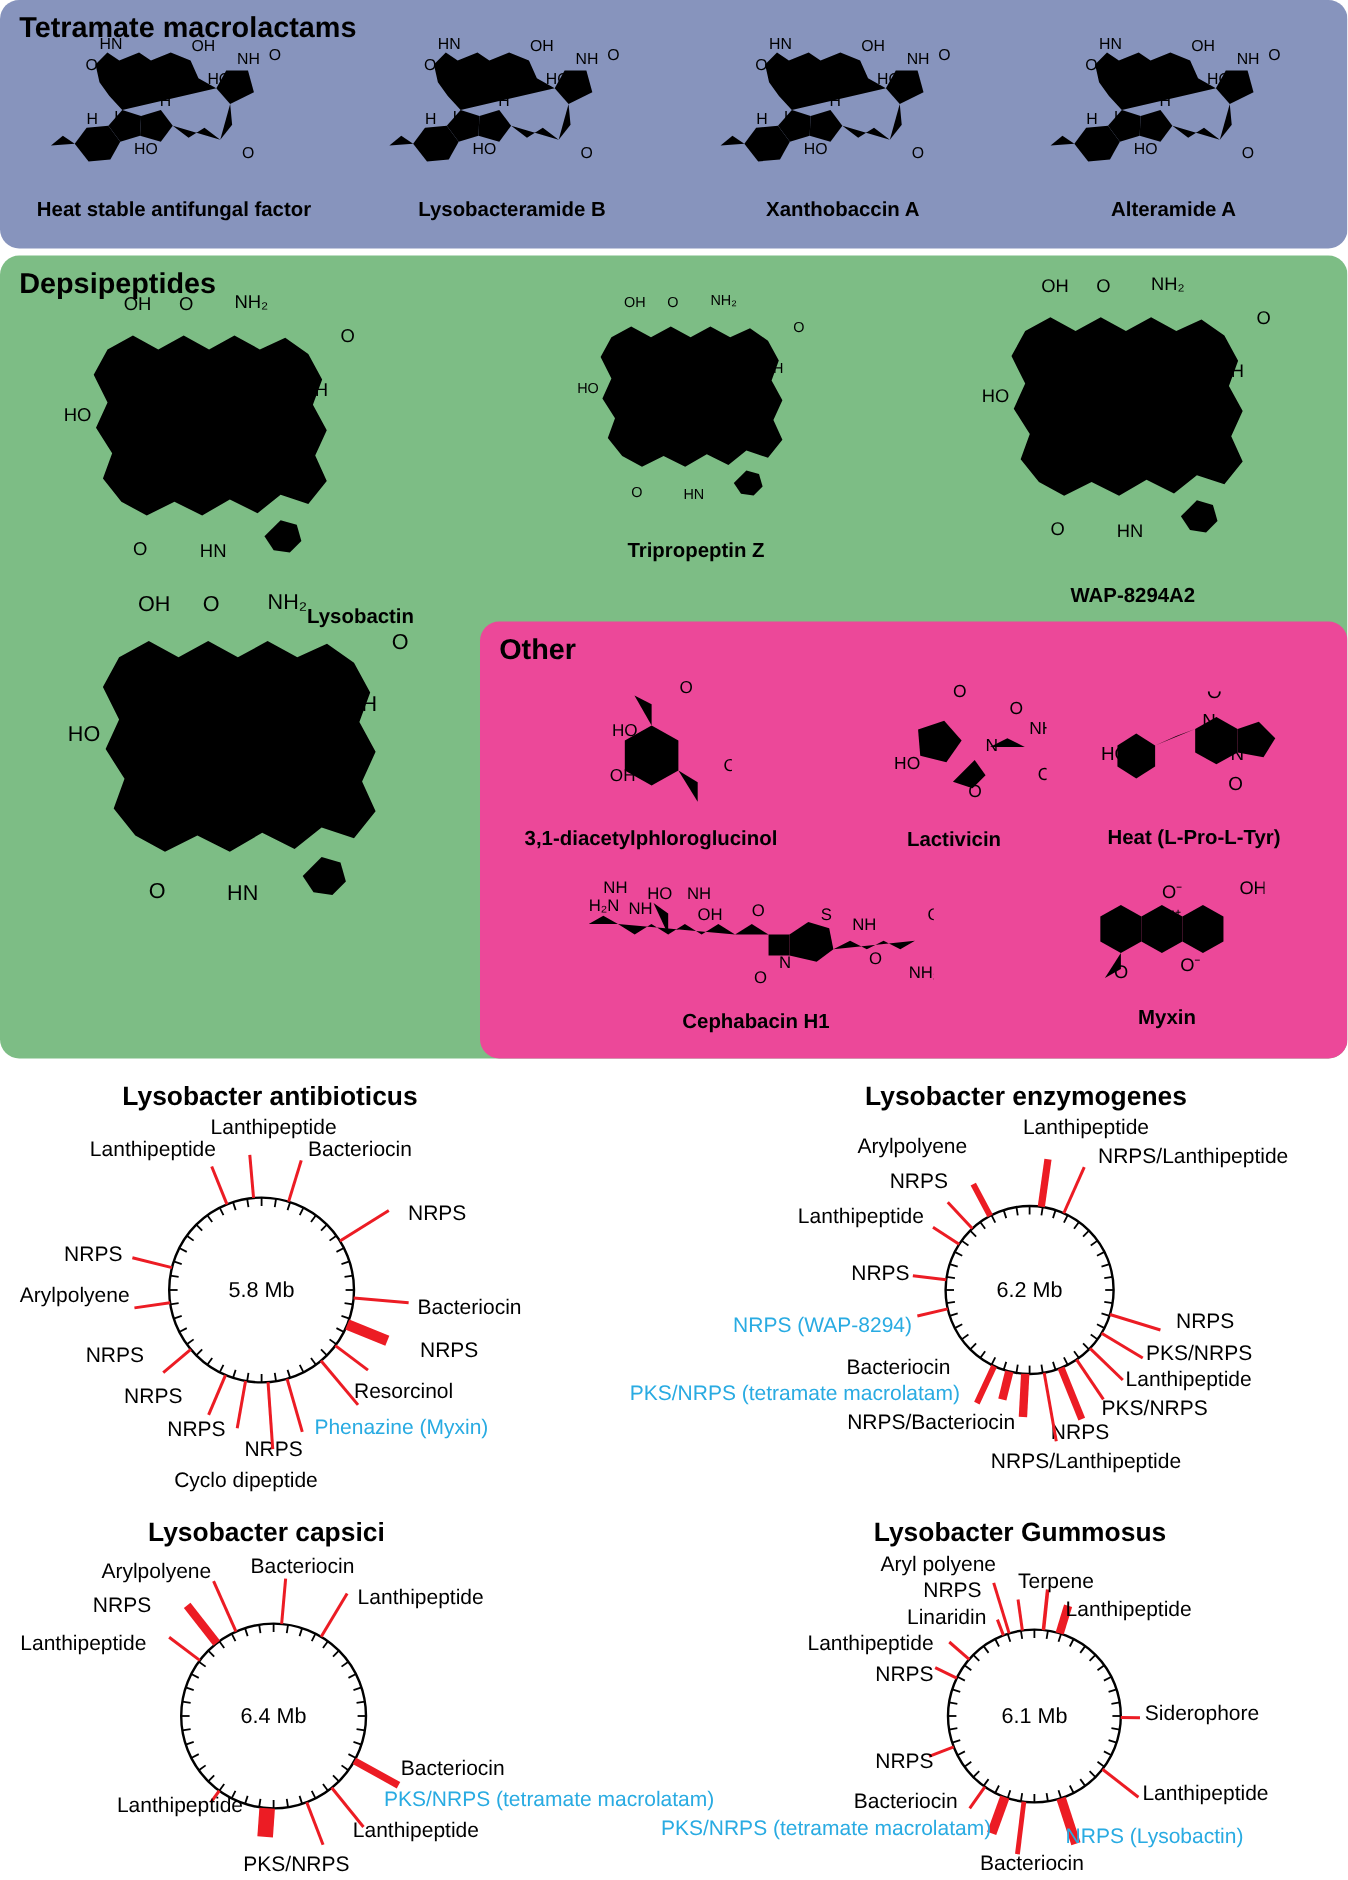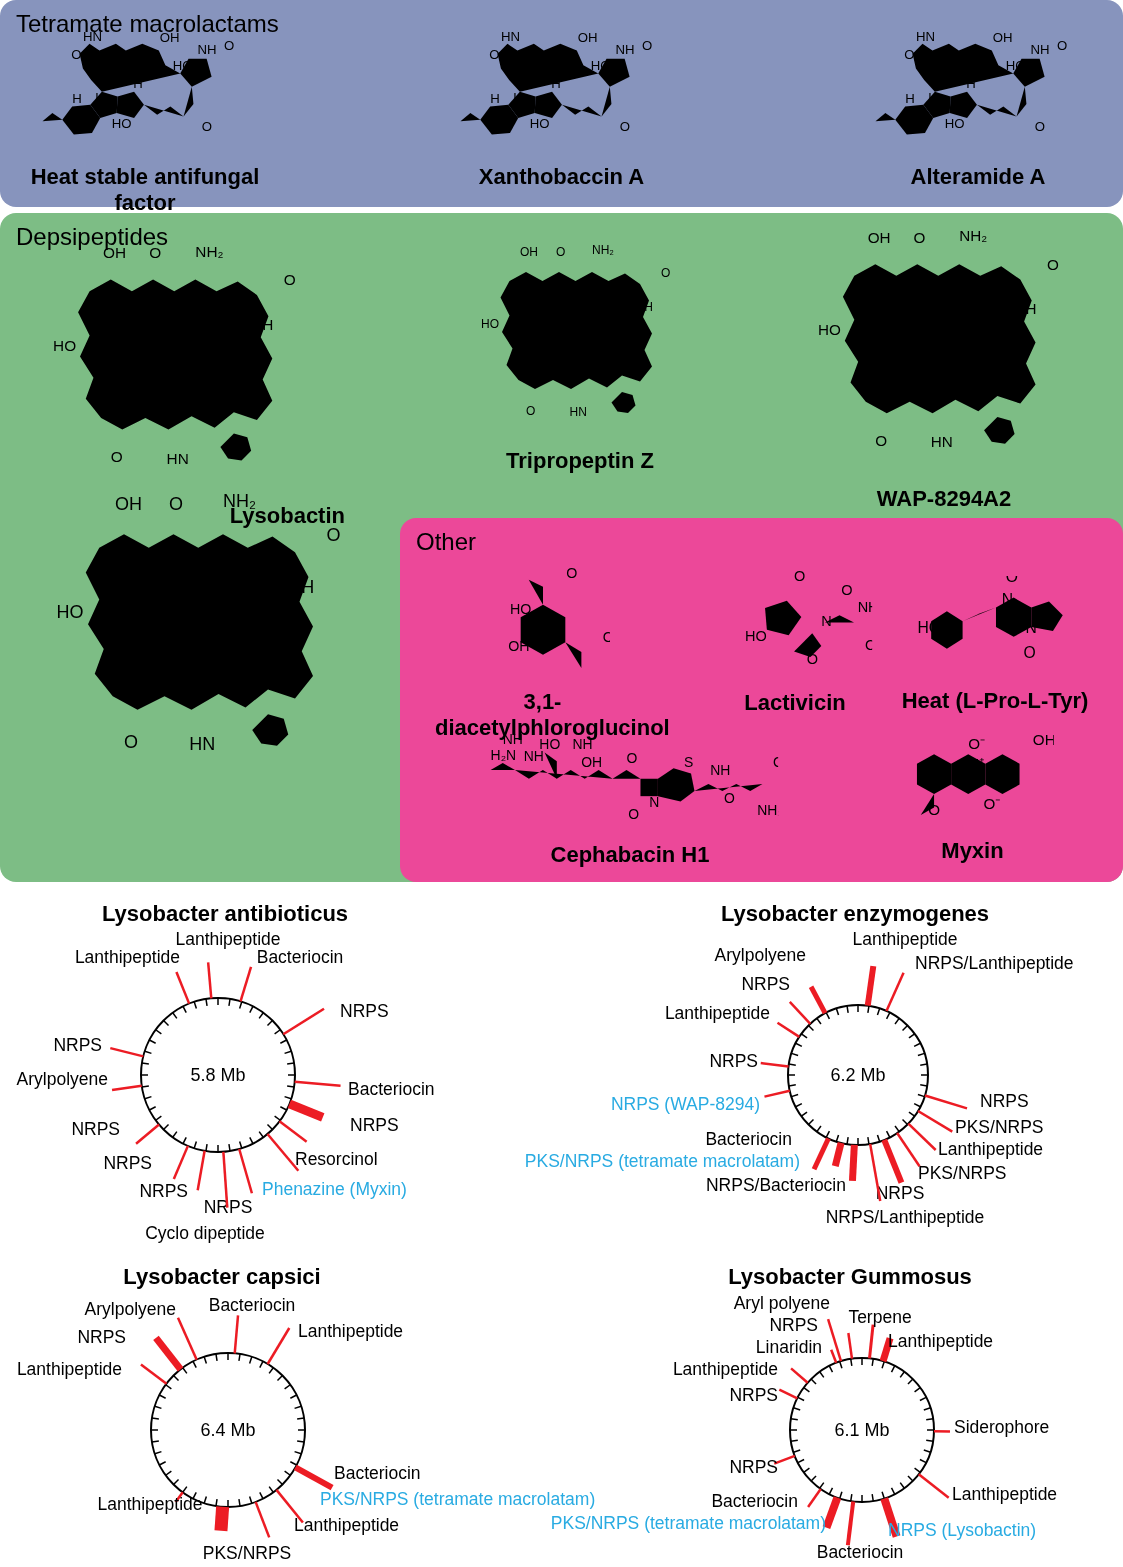--- a/index.html
+++ b/index.html
@@ -1,23 +1,23 @@
 <!DOCTYPE html>
 <html><head>
 <meta charset="utf-8">
 <style>
   *{margin:0;padding:0;box-sizing:border-box}
   html,body{background:#fff}
   body{font-family:"Liberation Sans",sans-serif;color:#000}
   .page{position:relative;width:1123px;height:1567px;background:#fff;overflow:hidden}
   .panel{position:absolute;border-radius:16px}
-  .panel-title{font-size:24px;font-weight:normal;padding:10px 16px;color:#000}
+  .panel-title{font-size:24px;font-weight:bold;padding:10px 16px;color:#000}
   
   .fig{position:absolute}
-  .cap{font-weight:bold;font-size:22px;text-align:center;margin-top:4px;color:#000}
+  .cap{font-weight:bold;font-size:17px;text-align:center;margin-top:4px;color:#000}
   .cap-left{text-align:right;padding-left:12px}
   .figrow{position:absolute;left:14px;right:14px;top:24px;display:flex;justify-content:space-between}
   .figrow .fig{position:static;flex:0 0 auto}
   
   .genomes{position:absolute;left:0;top:895px;width:1123px;height:672px}
   svg{font-family:"Liberation Sans",sans-serif}
   .g-circle{fill:#fff;stroke:#000;stroke-width:2}
   .g-tick{stroke:#000;stroke-width:1.5}
   .g-title{font-size:22px;font-weight:bold;fill:#000}
   .g-size{font-size:18px;fill:#000}
@@ -191,20 +191,26 @@
 <div class="page">
 
   <section class="panel" style="left: 0px; top: 0px; width: 1123px; height: 207px; background: rgb(135, 148, 189);">
     <h2 class="panel-title">Tetramate macrolactams</h2>
     <div class="figrow">
       <figure class="fig" style="width:262px">
         <svg class="mol" width="250" height="132" viewBox="0 0 250 160">
             <use href="#mol-tet"></use>
           </svg>
         <figcaption class="cap">Heat stable antifungal factor</figcaption>
+      </figure>
+      <figure class="fig" style="width:262px">
+        <svg class="mol" width="250" height="132" viewBox="0 0 250 160">
+            <use href="#mol-tet"></use>
+          </svg>
+        <figcaption class="cap">Lysobacteramide B</figcaption>
       </figure>
       <figure class="fig" style="width:250px">
         <svg class="mol" width="240" height="132" viewBox="0 0 250 160">
             <use href="#mol-tet"></use>
           </svg>
         <figcaption class="cap">Xanthobaccin A</figcaption>
       </figure>
       <figure class="fig" style="width:262px">
         <svg class="mol" width="250" height="132" viewBox="0 0 250 160">
             <use href="#mol-tet"></use>

